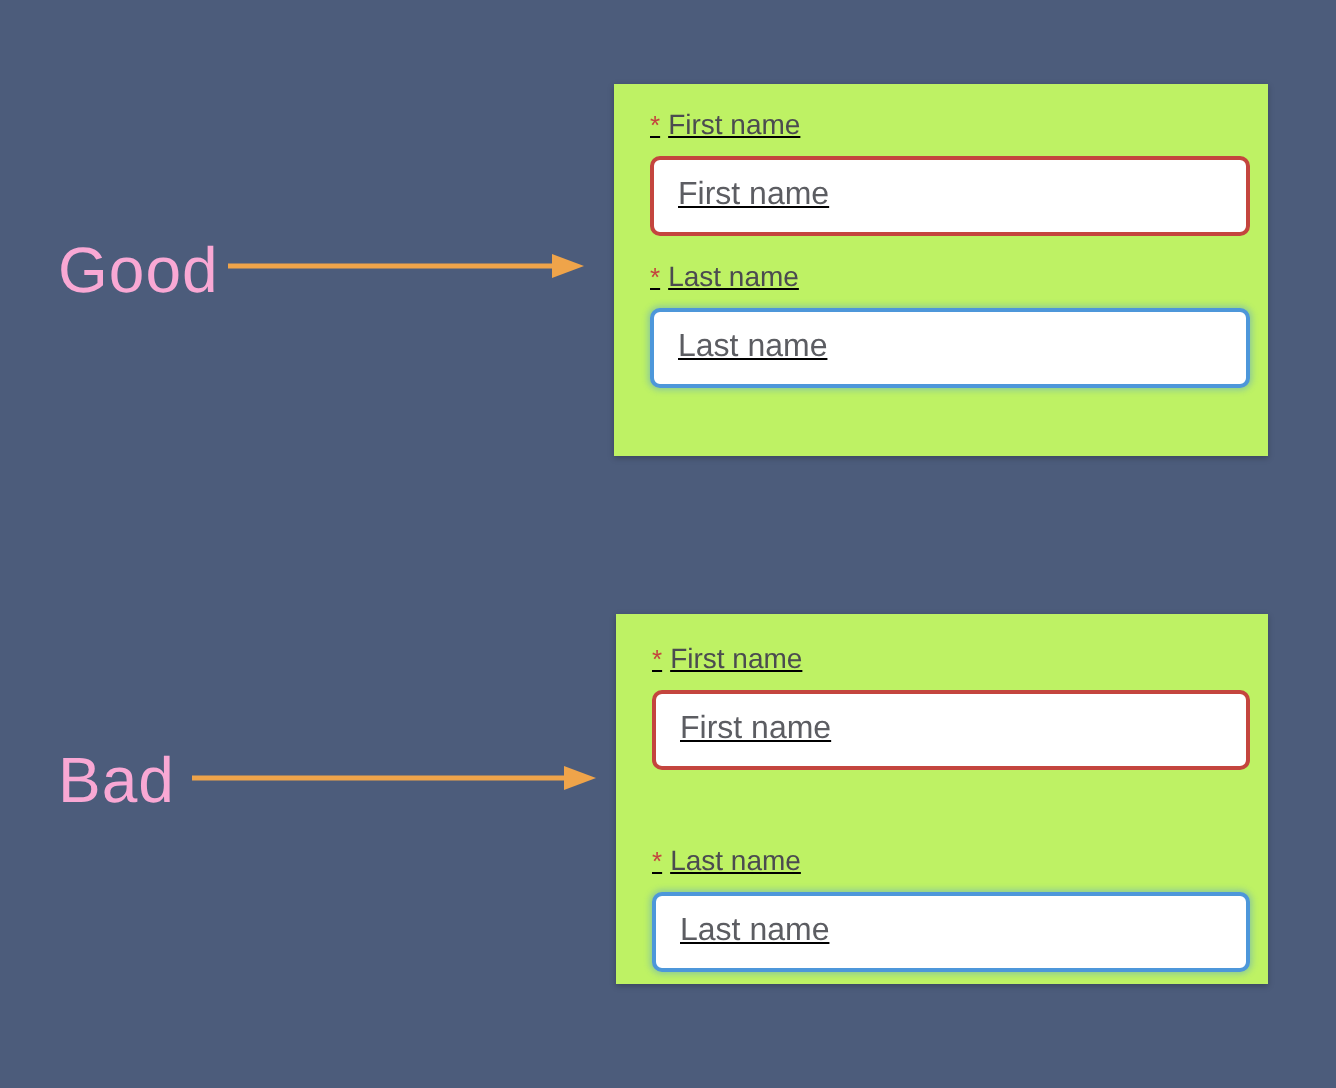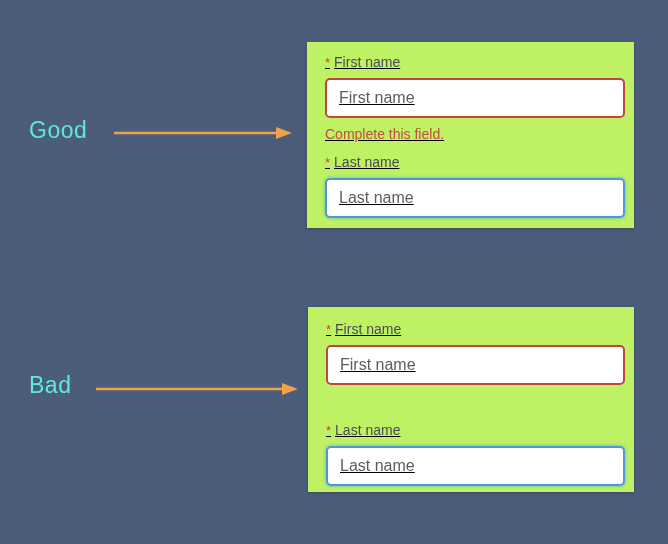--- a/index.html
+++ b/index.html
@@ -5,22 +5,22 @@
   * { margin: 0; padding: 0; box-sizing: border-box; }
   html, body {
     width: 668px; height: 544px;
     font-family: "Liberation Sans", sans-serif;
     overflow: hidden;
   }
   body { background: var(--page-bg, #4c5c7b); position: relative; }
 
   .side-label {
     position: absolute;
-    color: #5eead4;
-    font-size: 23px;
+    color: #f9a8d4;
+    font-size: 32px;
     letter-spacing: 0.5px;
     line-height: 1;
   }
   #good-label { left: 29px; top: 119px; }
   #bad-label  { left: 29px; top: 374px; text-align: center; }
 
   .arrow-svg { position: absolute; color: var(--arrow-orange, #efa44a); }
   #good-arrow { left: 112px; top: 124px; }
   #bad-arrow  { left:  94px; top: 380px; }
 
@@ -89,21 +89,20 @@
 <svg id="bad-arrow" class="arrow-svg" width="206" height="18" aria-hidden="true">
   <line x1="2" y1="9" x2="189" y2="9" stroke="currentColor" stroke-width="2.5"></line>
   <polygon points="188,3 204,9 188,15" fill="currentColor"></polygon>
 </svg>
 
 <div id="good-panel" class="panel">
   <div class="field-label">
     <span class="req">*</span><span>First name</span>
   </div>
   <input class="text-input input-error" type="text" placeholder="First name" style="">
-  <div class="error-text">Complete this field.</div>
   <div class="field-label label-gap">
     <span class="req">*</span><span>Last name</span>
   </div>
   <input class="text-input input-focus" type="text" placeholder="Last name" style="">
 </div>
 
 <div id="bad-panel" class="panel">
   <div class="field-label">
     <span class="req">*</span><span>First name</span>
   </div>

